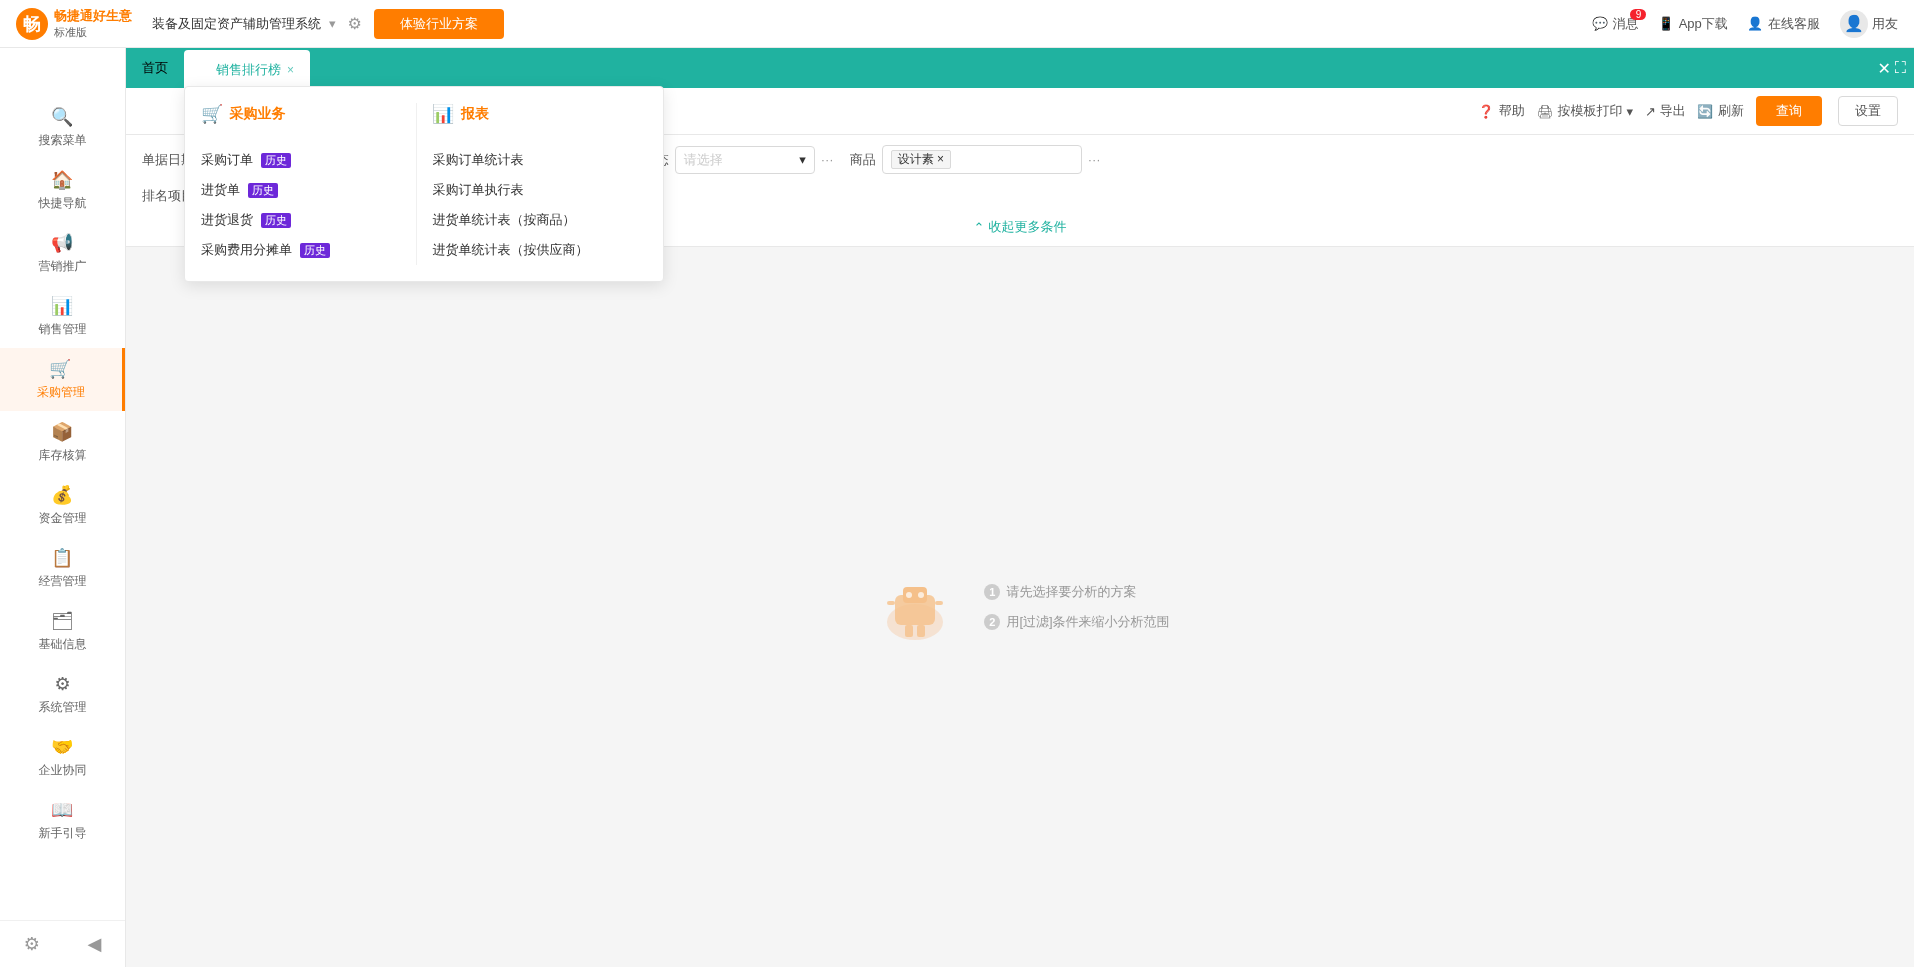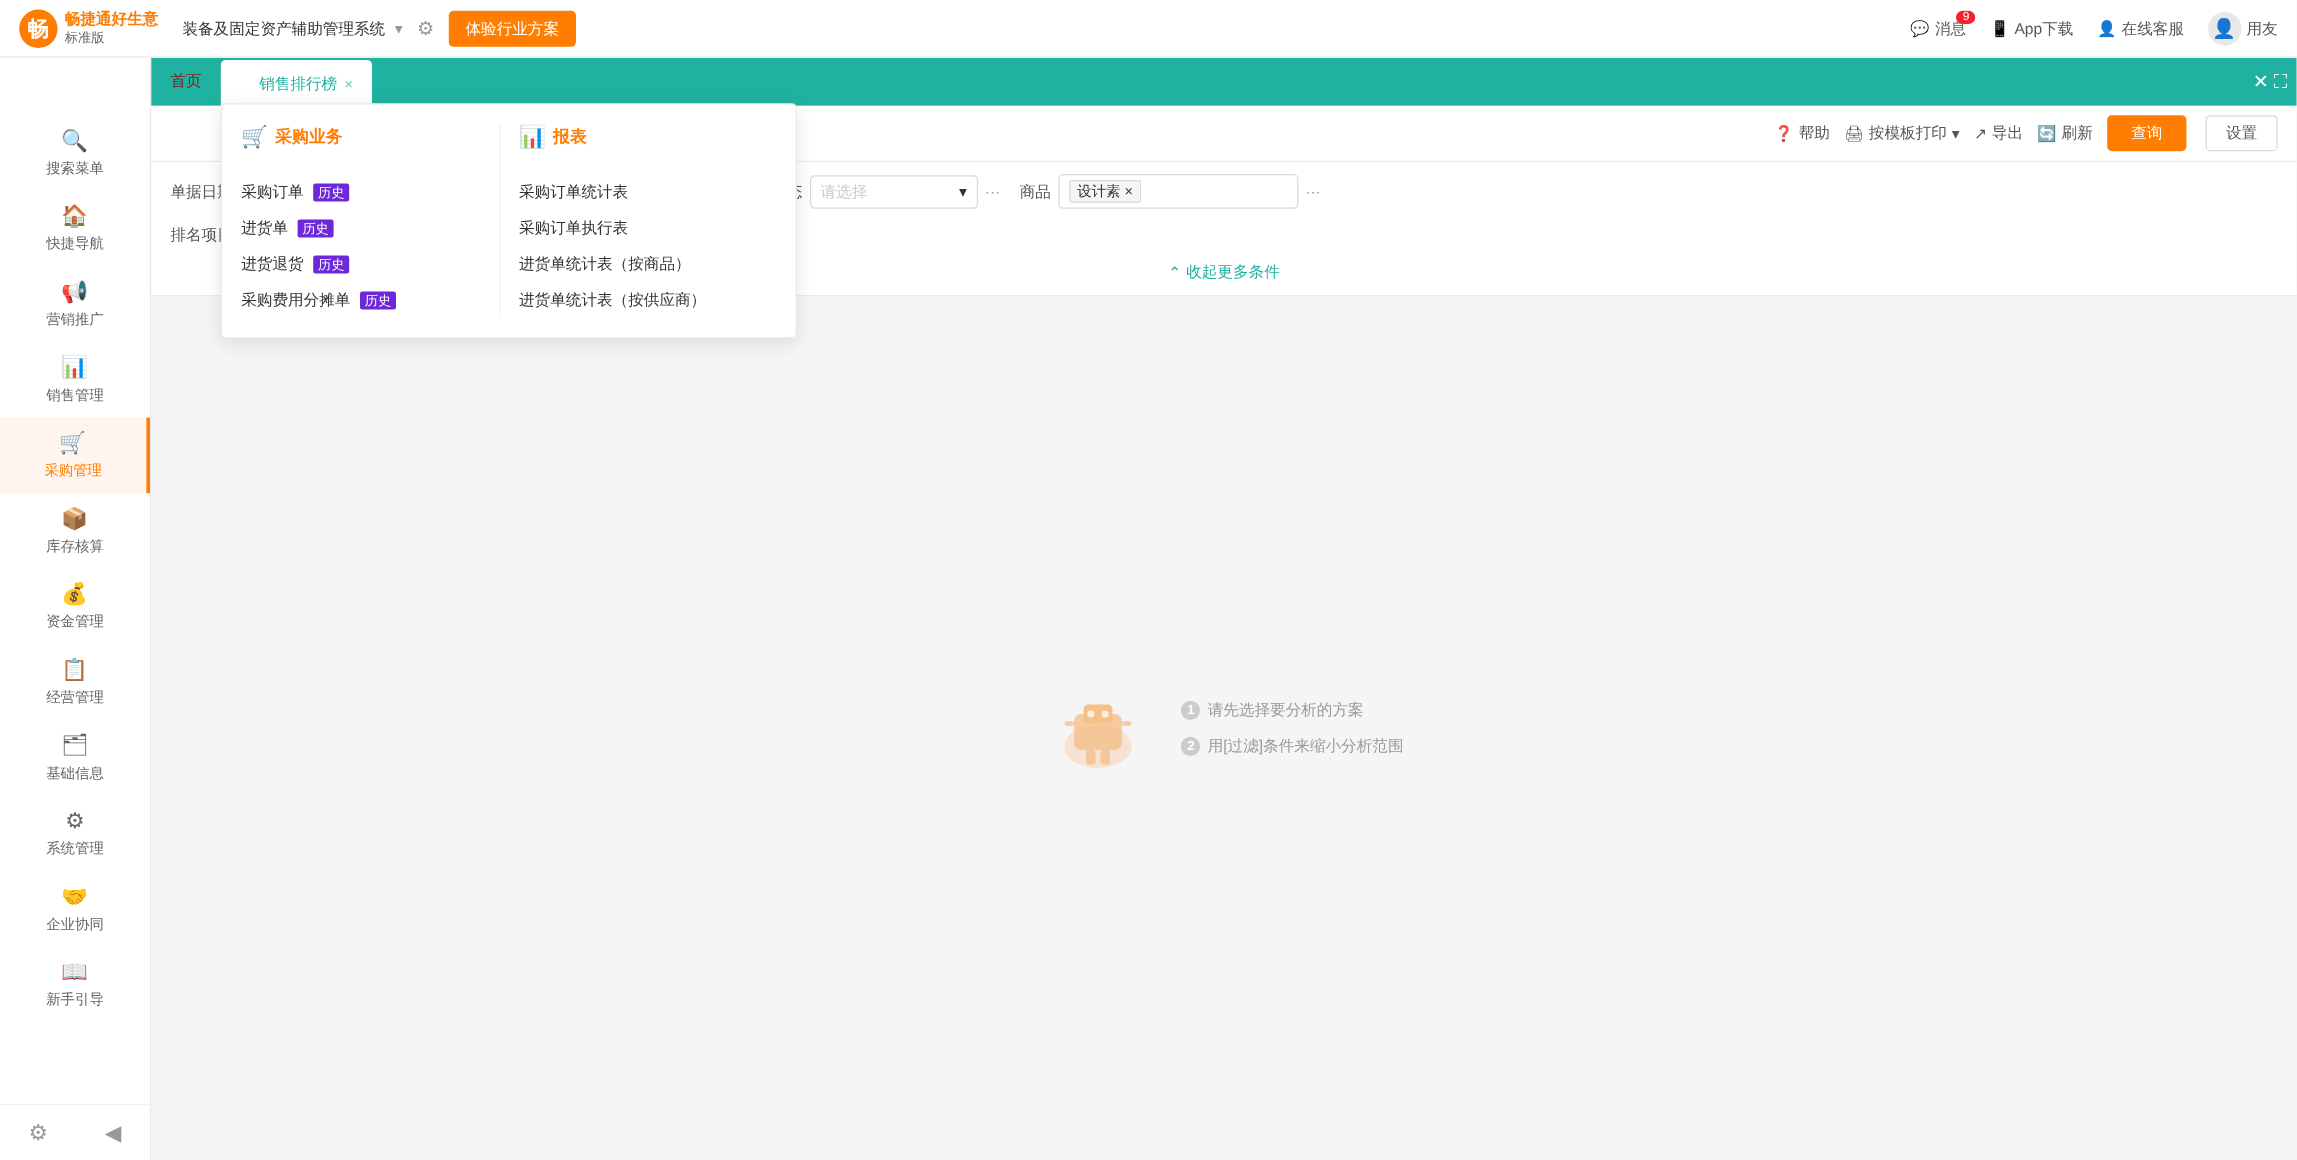--- a/index.html
+++ b/index.html
@@ -13,30 +13,30 @@
     .content-area { flex: 1; display: flex; flex-direction: column; overflow: hidden; }
 
     
     .logo-area { display: flex; align-items: center; gap: 6px; margin-right: 20px; }
     .logo-icon { width: 32px; height: 32px; background: #ff7d00; border-radius: 50%; display: flex; align-items: center; justify-content: center; color: #fff; font-size: 18px; font-weight: bold; }
     .logo-text { font-size: 11px; color: #666; line-height: 1.3; }
     .logo-text .line1 { color: #ff7d00; font-weight: bold; font-size: 13px; }
     .system-title { color: #333; font-size: 13px; margin-right: 8px; }
     .dropdown-arrow { color: #999; margin-right: 12px; cursor: pointer; }
     .settings-icon { color: #999; margin-right: 12px; cursor: pointer; font-size: 16px; }
-    .trial-btn { background: #ff7d00; color: #fff; border: none; padding: 6px 14px; border-radius: 4px; cursor: pointer; font-size: 13px; }
+    .trial-btn { background: #ff7d00; color: #fff; border: none; padding: 6px 26px; border-radius: 4px; cursor: pointer; font-size: 13px; }
     .top-right { margin-left: auto; display: flex; align-items: center; gap: 20px; }
     .top-right-item { display: flex; align-items: center; gap: 4px; color: #555; font-size: 13px; cursor: pointer; position: relative; }
     .badge { position: absolute; top: -6px; right: -8px; background: #f5222d; color: #fff; border-radius: 8px; font-size: 10px; padding: 0 4px; min-width: 16px; text-align: center; }
 
     
     .tab-bar { display: flex; align-items: center; background: #20b2a0; height: 40px; padding: 0; flex-shrink: 0; position: relative; }
     .tab { display: flex; align-items: center; padding: 0 16px; height: 40px; color: #fff; cursor: pointer; font-size: 13px; gap: 6px; }
     .tab.active { background: #fff; color: #20b2a0; border-radius: 4px 4px 0 0; margin-top: 4px; padding-left: 32px; }
-    .tab.home { color: #7f1d1d; }
+    .tab.home { color: #000000; }
     .tab .close-icon { font-size: 12px; opacity: 0.7; }
     .tab-bar-right { margin-left: auto; display: flex; align-items: center; gap: 4px; padding-right: 8px; color: #fff; }
 
     
     .sidebar-header { height: 48px; }
     .sidebar-item { display: flex; flex-direction: column; align-items: center; padding: 10px 0; cursor: pointer; color: #666; font-size: 12px; gap: 4px; }
     .sidebar-item.active { color: #ff7d00; background: #fff5ee; border-right: 3px solid #ff7d00; }
     .sidebar-icon { font-size: 18px; }
     .sidebar-bottom { margin-top: auto; display: flex; align-items: center; justify-content: space-around; padding: 12px 0; border-top: 1px solid #f0f0f0; }
     .sidebar-bottom-icon { color: #999; font-size: 18px; cursor: pointer; }

